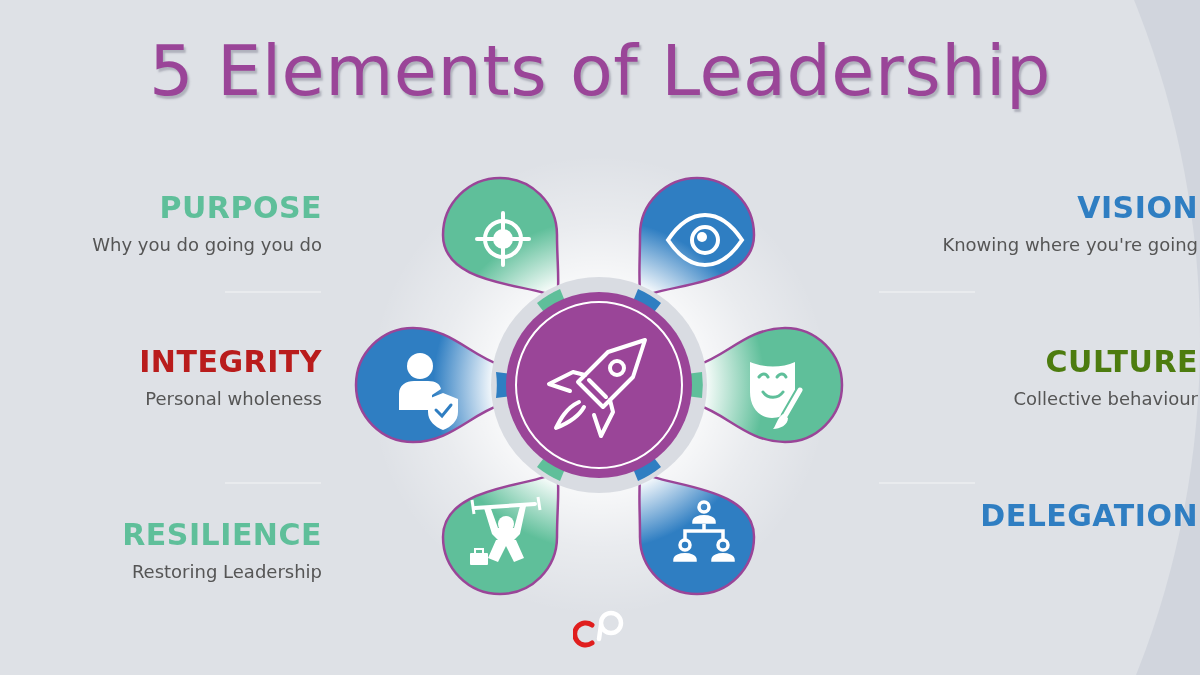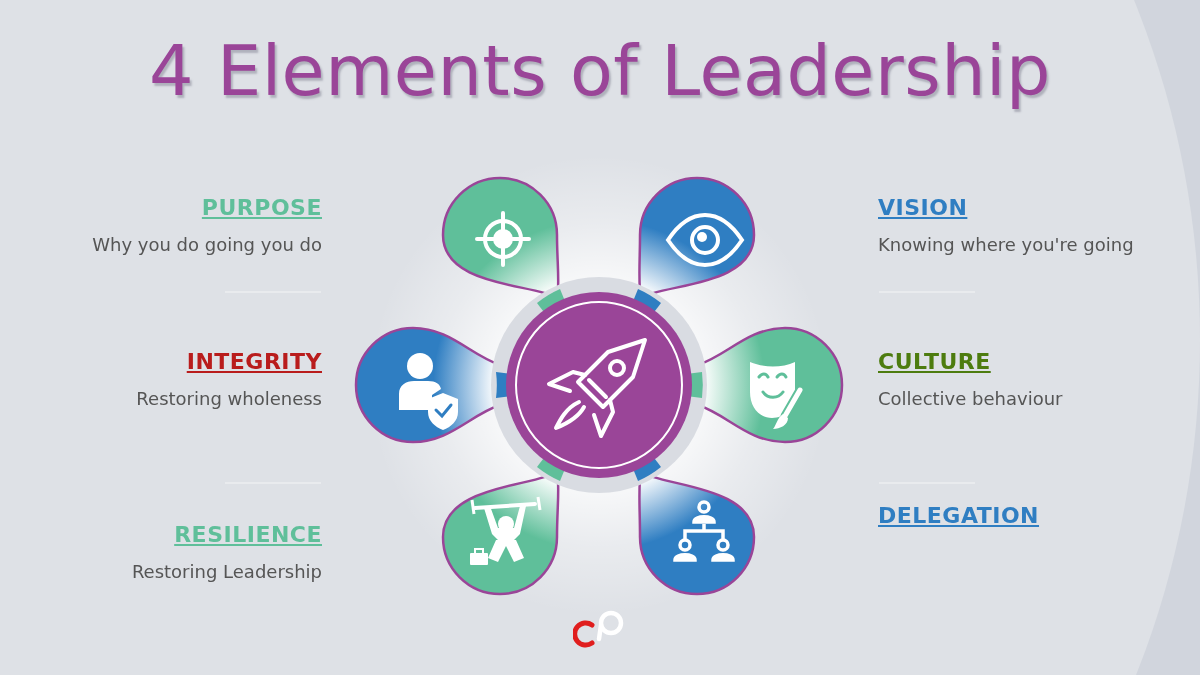--- a/index.html
+++ b/index.html
@@ -14,43 +14,43 @@
     box-shadow: 0 0 0 400px #d1d5dd;
   }
   .title {
     position:absolute; left:0; right:0; top:30px; text-align:center;
     font-size:70px; font-weight:500; color:#9a4598;
     text-shadow: 2px 3px 2px rgba(90,90,110,0.35);
     letter-spacing:0.5px;
   }
   .item { position:absolute; width:320px; }
   .item.left { text-align:right; }
-  .item.right { text-align:left; }
-  .item .label { font-size:22px; font-weight:bold; letter-spacing:0.5px; line-height:36px;text-decoration:underline; }
+  .item.right { text-align:right; }
+  .item .label { font-size:30px; font-weight:bold; letter-spacing:0.5px; line-height:36px; }
   .item .desc { font-size:18px; color:#555; margin-top:8px; line-height:22px; }
   .divider { position:absolute; width:96px; height:2px; background:#e9ebee; }
   .diagram { position:absolute; left:0; top:0; width:1200px; height:675px; }
   .logo { position:absolute; left:573px; top:609px; width:56px; height:42px; }
 </style>
 </head>
 <body>
 
 <div class="bg-arc"></div>
 
-<div class="title">4 Elements of Leadership</div>
+<div class="title">5 Elements of Leadership</div>
 
 <div class="item left" style="left:2px; top:190px;">
   <div class="label" style="color:#5fbf9a;">PURPOSE</div>
   <div class="desc">Why you do going you do</div>
 </div>
 <div class="divider" style="left:225px; top:291px;"></div>
 
 <div class="item left" style="left:2px; top:344px;">
   <div class="label" style="color:#b91c1c;">INTEGRITY</div>
-  <div class="desc">Restoring wholeness</div>
+  <div class="desc">Personal wholeness</div>
 </div>
 <div class="divider" style="left:225px; top:482px;"></div>
 
 <div class="item left" style="left:2px; top:517px;">
   <div class="label" style="color:#5fbf9a;">RESILIENCE</div>
   <div class="desc">Restoring Leadership</div>
 </div>
 
 <div class="item right" style="left:878px; top:190px;">
   <div class="label" style="color:#2f7ec2;">VISION</div>

